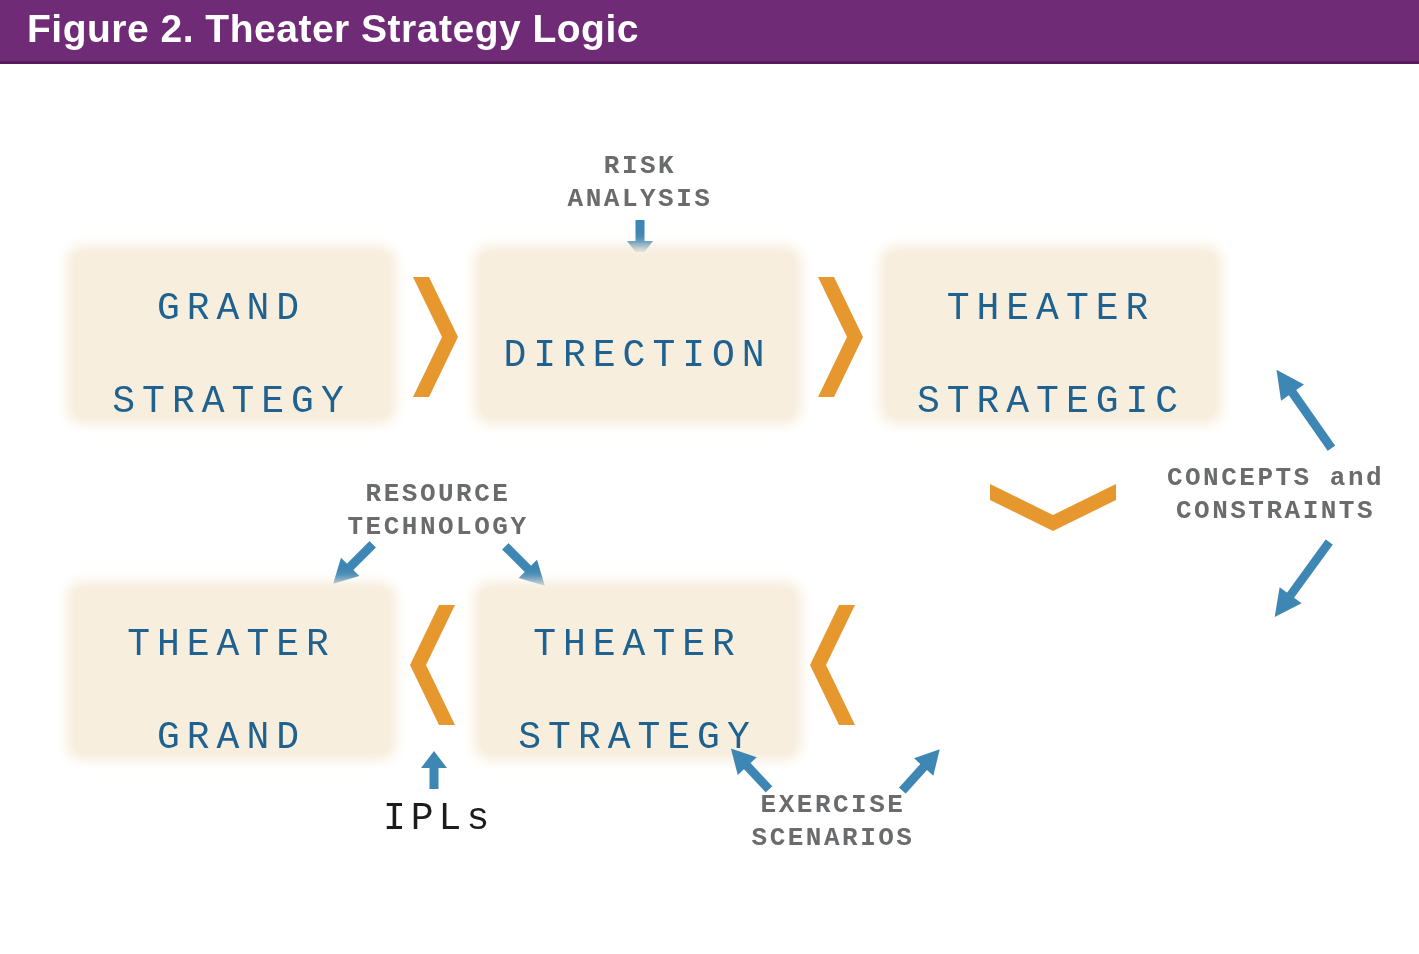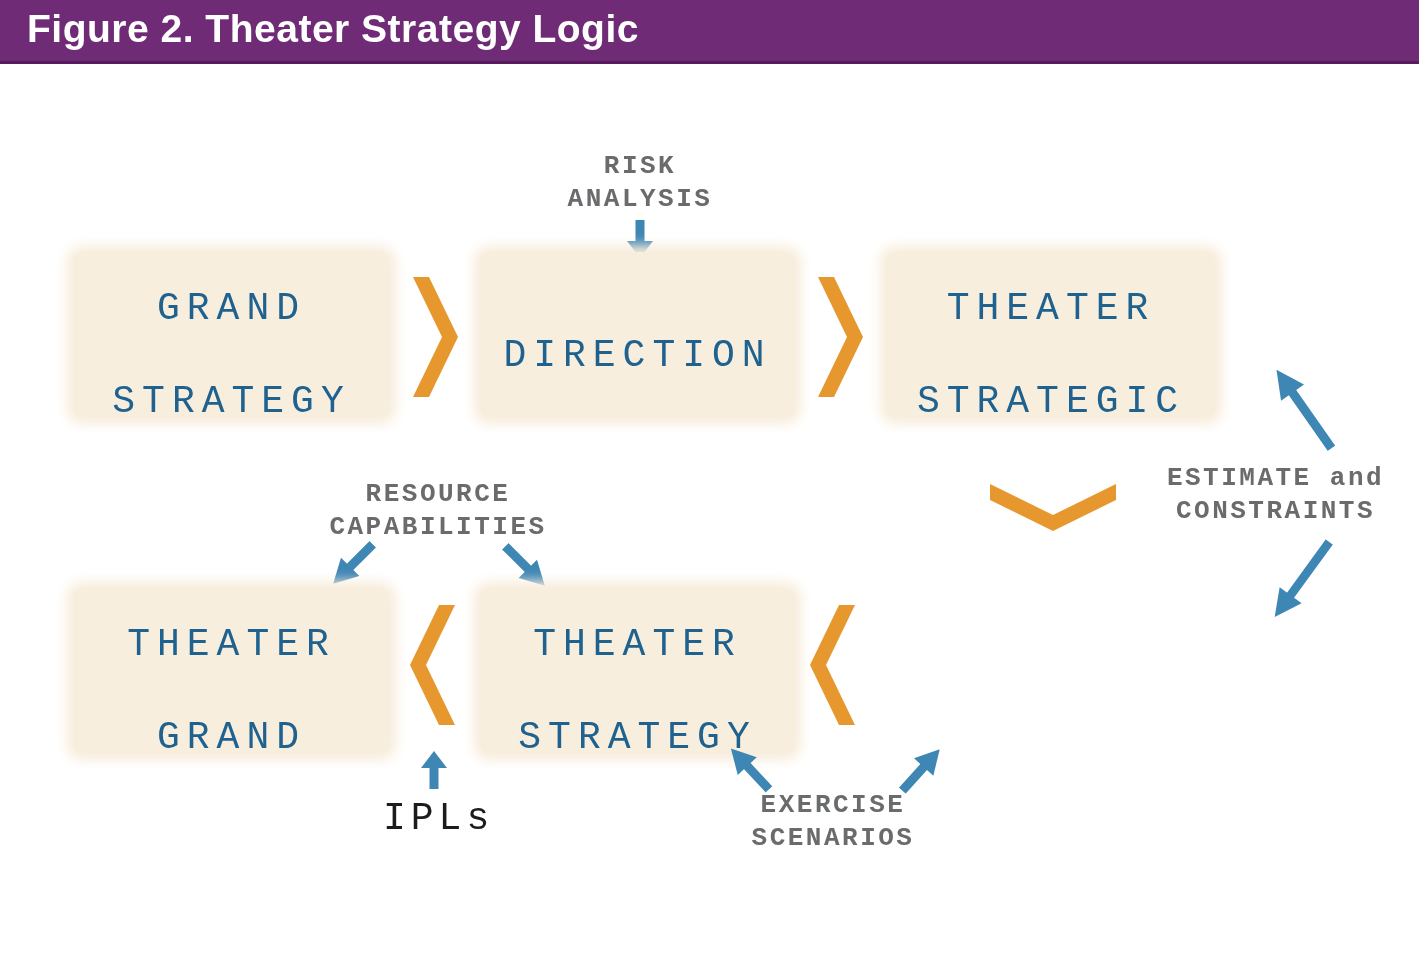--- a/index.html
+++ b/index.html
@@ -106,35 +106,35 @@
     <div class="box" style="left:886px;top:188px;width:330px;height:166px">
       <span class="box-line">THEATER</span>
       <span class="box-line">STRATEGIC</span>
     </div>
 
     <svg class="arrow" style="left:1288px;top:297px;transform:rotate(-35deg)" width="32" height="96" viewBox="0 0 32 96">
       <polygon points="16,0 2,28 30,28"></polygon>
         <rect x="11.5" y="24" width="9" height="72"></rect>
     </svg>
     <div class="glabel" style="left:1173px;top:398px;width:205px">
-      <span class="gline">ESTIMATE and</span>
+      <span class="gline">CONCEPTS and</span>
       <span class="gline">CONSTRAINTS</span>
     </div>
     <svg class="arrow" style="left:1286px;top:469px;transform:rotate(216deg)" width="32" height="93" viewBox="0 0 32 96">
       <polygon points="16,0 2,28 30,28"></polygon>
         <rect x="11.5" y="24" width="9" height="72"></rect>
     </svg>
 
     <svg class="chevron" style="left:990px;top:420px" width="126" height="47" viewBox="0 0 126 47">
       <polygon points="0,0 0,16 63,47 126,16 126,0 63,31"></polygon>
     </svg>
 
     <div class="glabel" style="left:317px;top:414px;width:242px">
       <span class="gline">RESOURCE</span>
-      <span class="gline">CAPABILITIES</span>
+      <span class="gline">TECHNOLOGY</span>
     </div>
     <svg class="arrow" style="left:338px;top:472px;transform:rotate(225deg)" width="30" height="56" viewBox="0 0 30 56">
       <polygon points="15,0 2,24 28,24"></polygon>
         <rect x="10.5" y="20" width="9" height="36"></rect>
     </svg>
     <svg class="arrow" style="left:510px;top:474px;transform:rotate(135deg)" width="30" height="56" viewBox="0 0 30 56">
       <polygon points="15,0 2,24 28,24"></polygon>
         <rect x="10.5" y="20" width="9" height="36"></rect>
     </svg>
 

